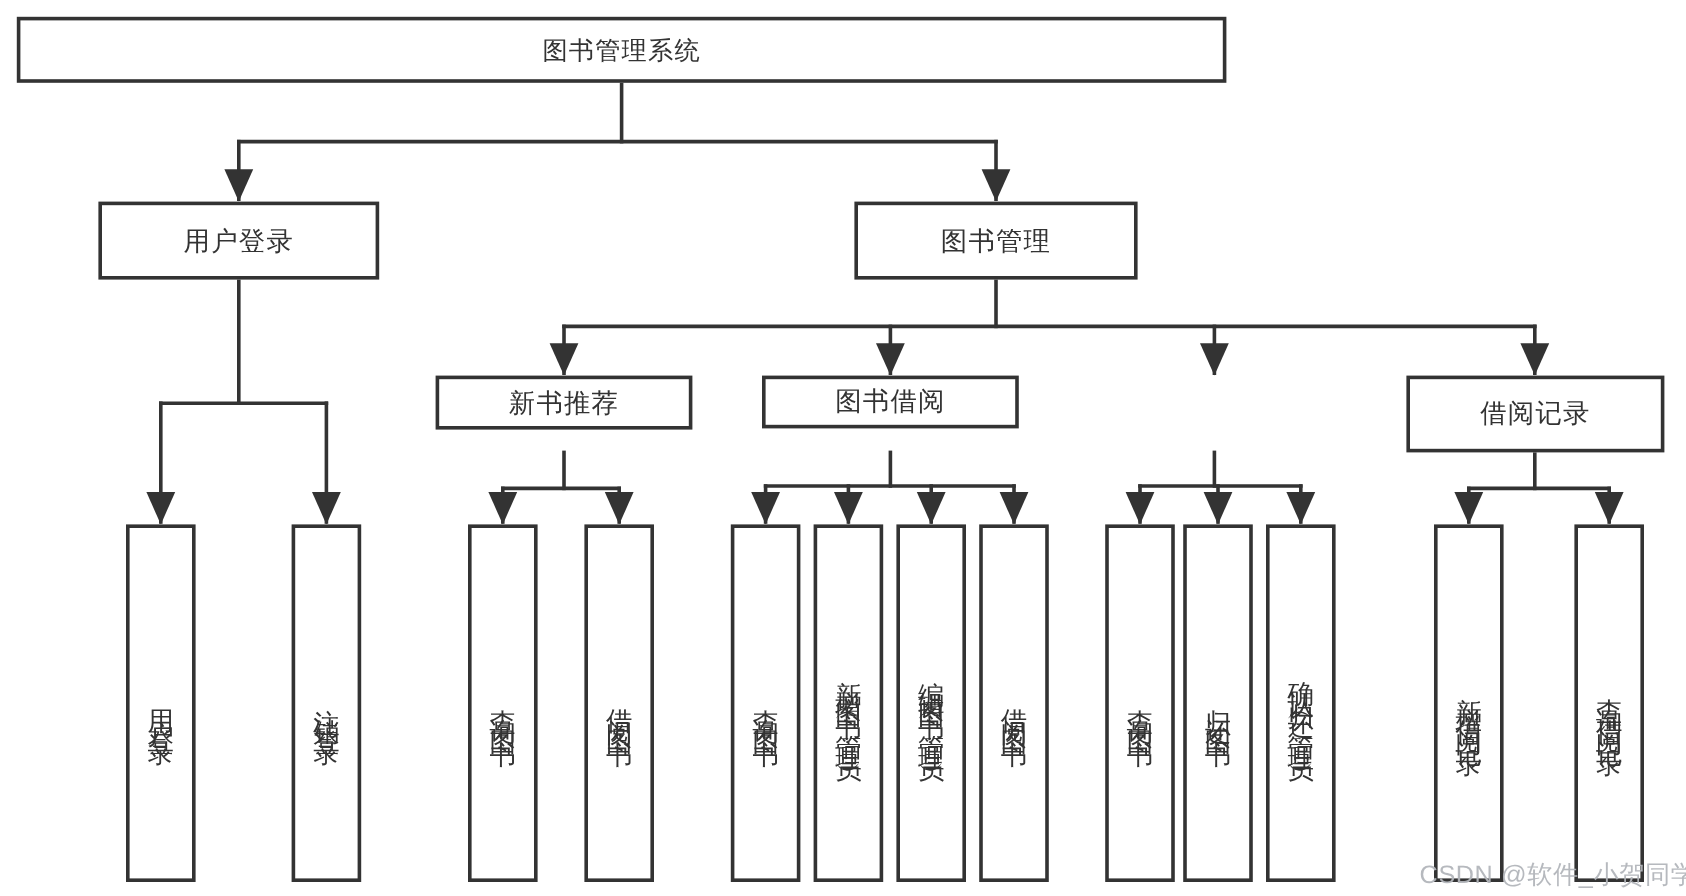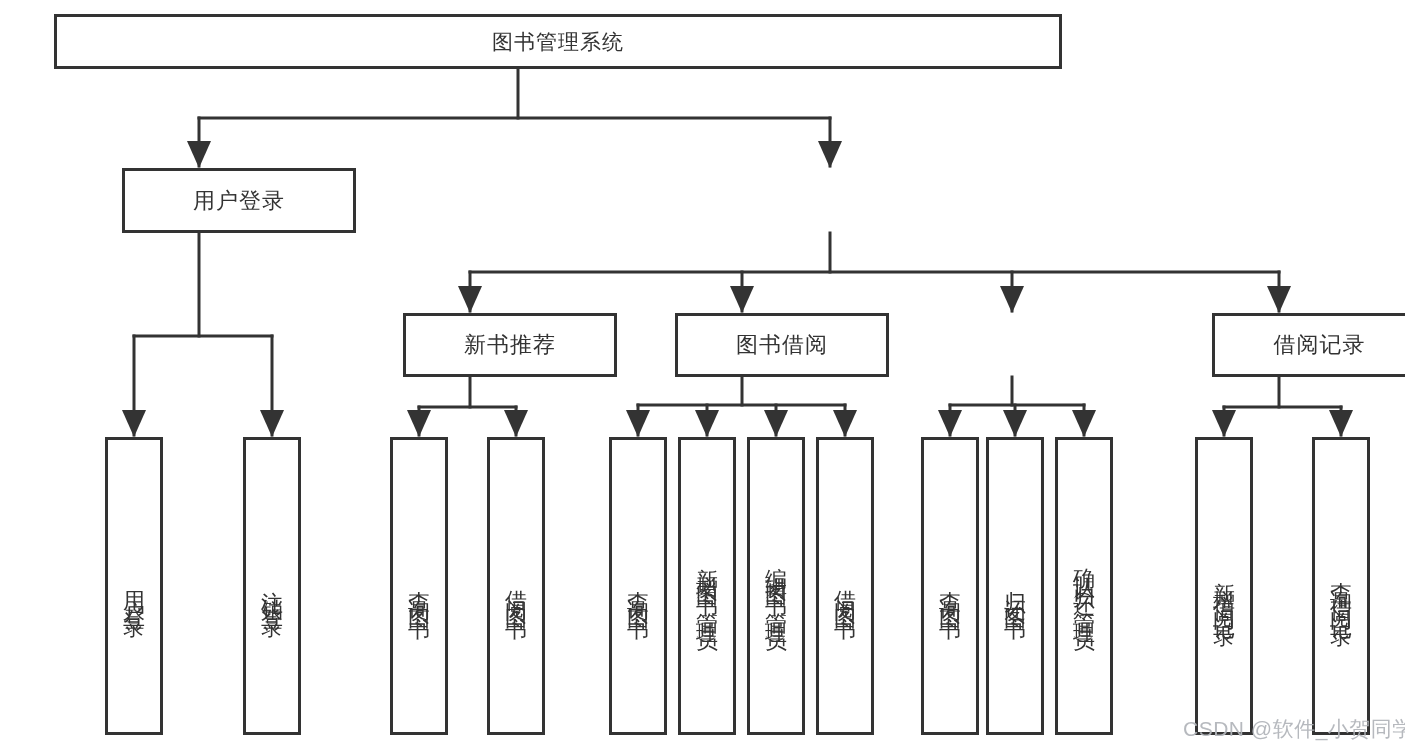--- a/index.html
+++ b/index.html
@@ -28,21 +28,20 @@
     color: #333333;
     display: flex;
     align-items: center;
     justify-content: center;
     z-index: 2;
   }
   .hbox {
     font-size: 22px;
     letter-spacing: 1px;
     white-space: nowrap;
-    margin-left: 40px;
   }
   .root-box {
     font-size: 21px;
   }
   .vtext {
     writing-mode: vertical-rl;
     text-orientation: mixed;
     font-size: 22px;
     letter-spacing: 9px;
     margin-bottom: -9px;
@@ -127,23 +126,24 @@
       <polygon points="1003,410 1027,410 1015,437"></polygon>
       <polygon points="1072,410 1096,410 1084,437"></polygon>
       <polygon points="1212,410 1236,410 1224,437"></polygon>
       <polygon points="1329,410 1353,410 1341,437"></polygon>
     </g>
   </svg>
 
   <div class="box hbox root-box" style="left:14px;top:14px;width:1008px;height:55px">图书管理系统</div>
 
   <div class="box hbox" style="left:82px;top:168px;width:234px;height:65px">用户登录</div>
+  <div class="box hbox" style="left:712px;top:168px;width:236px;height:65px">图书管理</div>
 
-  <div class="box hbox" style="left:363px;top:313px;width:214px;height:64px">新书推荐</div>
-  <div class="box hbox" style="left:635px;top:313px;width:214px;height:64px">图书借阅</div>
+  <div class="box hbox" style="left:363px;top:313px;width:214px;height:45px">新书推荐</div>
+  <div class="box hbox" style="left:635px;top:313px;width:214px;height:44px">图书借阅</div>
   <div class="box hbox" style="left:1172px;top:313px;width:215px;height:64px">借阅记录</div>
 
   <div class="box" style="left:105px;top:437px;width:58px;height:298px">
     <span class="vtext">用户登录</span>
   </div>
   <div class="box" style="left:243px;top:437px;width:58px;height:298px">
     <span class="vtext">注销登录</span>
   </div>
 
   <div class="box" style="left:390px;top:437px;width:58px;height:298px">

